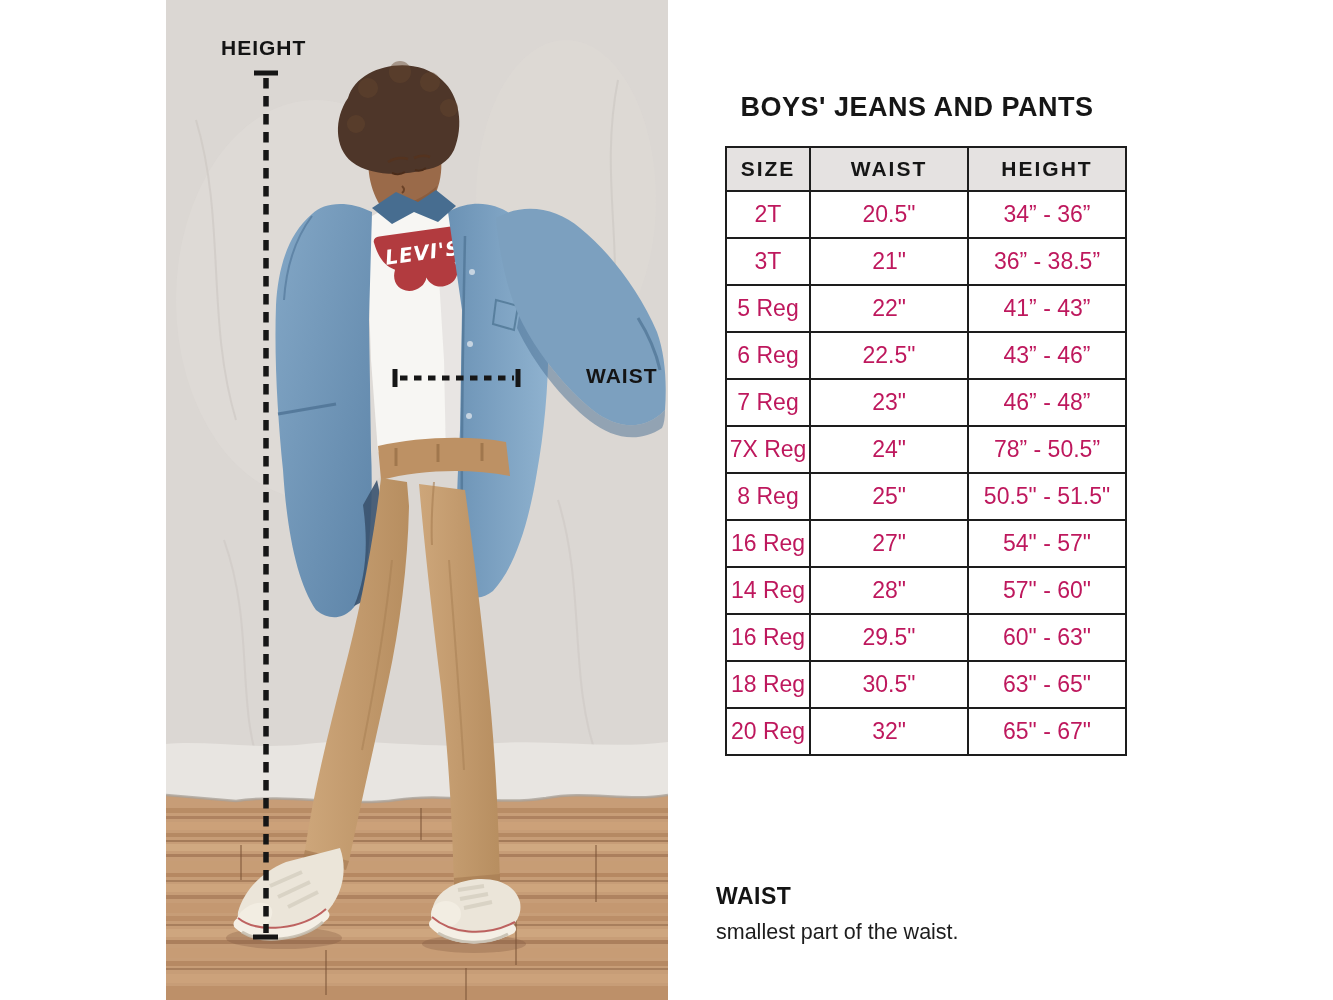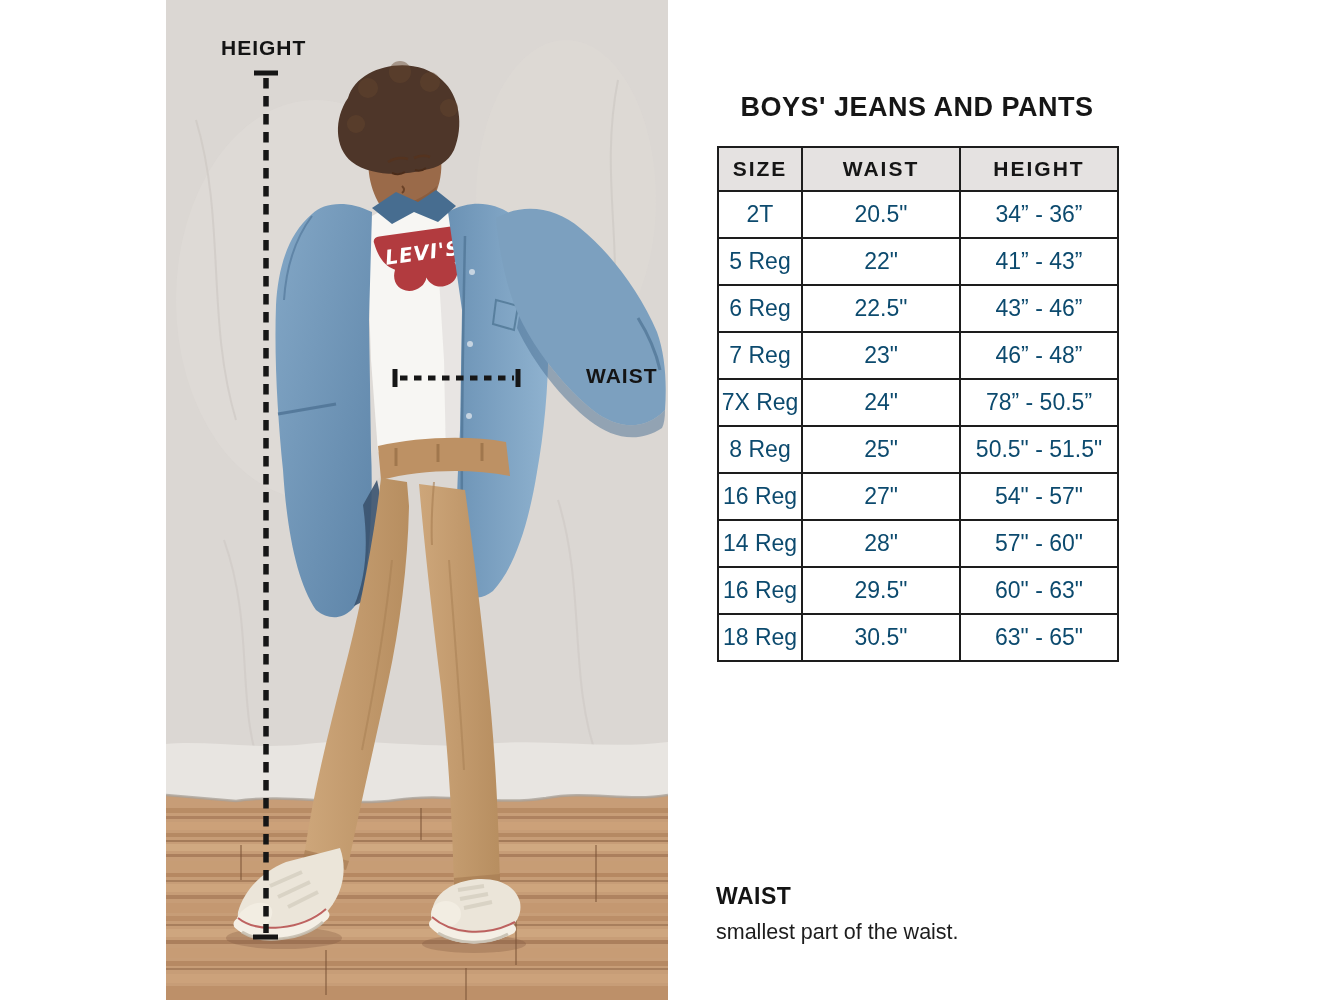--- a/index.html
+++ b/index.html
@@ -19,32 +19,32 @@
   .ann-label.height{left:55px;top:36px;}
   .ann-label.waist{left:420px;top:364px;}
   
   .panel{position:absolute;left:668px;top:0;width:665px;height:1000px;background:#ffffff;}
   .title{
     position:absolute;left:49px;top:92px;width:400px;margin:0;
     text-align:center;font-size:27px;font-weight:800;letter-spacing:.5px;white-space:nowrap;
     color:#161616;
   }
   .size-table{
-    position:absolute;left:49px;top:146px;width:400px;
+    position:absolute;left:57px;top:146px;width:400px;
     border-collapse:collapse;table-layout:fixed;padding-left:37px;
   }
   .size-table th,.size-table td{
     border:2px solid var(--c-table-border,#1d1d1d);
     text-align:center;vertical-align:middle;padding:0;overflow:hidden;white-space:nowrap;
   }
   .size-table th{
     height:42px;background:var(--c-table-header-bg,#e5e2e1);
     font-size:21px;font-weight:700;letter-spacing:2px;color:#161616;
   }
-  .size-table td{height:45px;font-size:23px;font-weight:400;color:#0c4a6e;}
+  .size-table td{height:45px;font-size:23px;font-weight:400;color:#be185d;}
   .footer{position:absolute;left:48px;top:883px;width:430px;}
   .footer-heading{margin:0 0 7px 0;font-size:23px;font-weight:800;letter-spacing:.5px;color:#141414;}
   .footer-line{font-size:21.5px;line-height:1.42;color:#1d1d1d;}
 </style>
 </head>
 <body>
 
 <div class="photo">
 
   <svg class="scene" viewBox="0 0 502 1000" xmlns="http://www.w3.org/2000/svg">
@@ -243,20 +243,25 @@
         <th>HEIGHT</th>
       </tr>
     </thead>
     <tbody>
       <tr>
         <td>2T</td>
         <td>20.5"</td>
         <td>34” - 36”</td>
       </tr>
       <tr>
+        <td>3T</td>
+        <td>21"</td>
+        <td>36” - 38.5”</td>
+      </tr>
+      <tr>
         <td>5 Reg</td>
         <td>22"</td>
         <td>41” - 43”</td>
       </tr>
       <tr>
         <td>6 Reg</td>
         <td>22.5"</td>
         <td>43” - 46”</td>
       </tr>
       <tr>
@@ -286,20 +291,25 @@
       </tr>
       <tr>
         <td>16 Reg</td>
         <td>29.5"</td>
         <td>60" - 63"</td>
       </tr>
       <tr>
         <td>18 Reg</td>
         <td>30.5"</td>
         <td>63" - 65"</td>
+      </tr>
+      <tr>
+        <td>20 Reg</td>
+        <td>32"</td>
+        <td>65" - 67"</td>
       </tr>
     </tbody>
   </table>
 
   <div class="footer">
     <p class="footer-heading">WAIST</p>
     <div class="footer-line">smallest part of the waist.</div>
   </div>
 </div>
 

